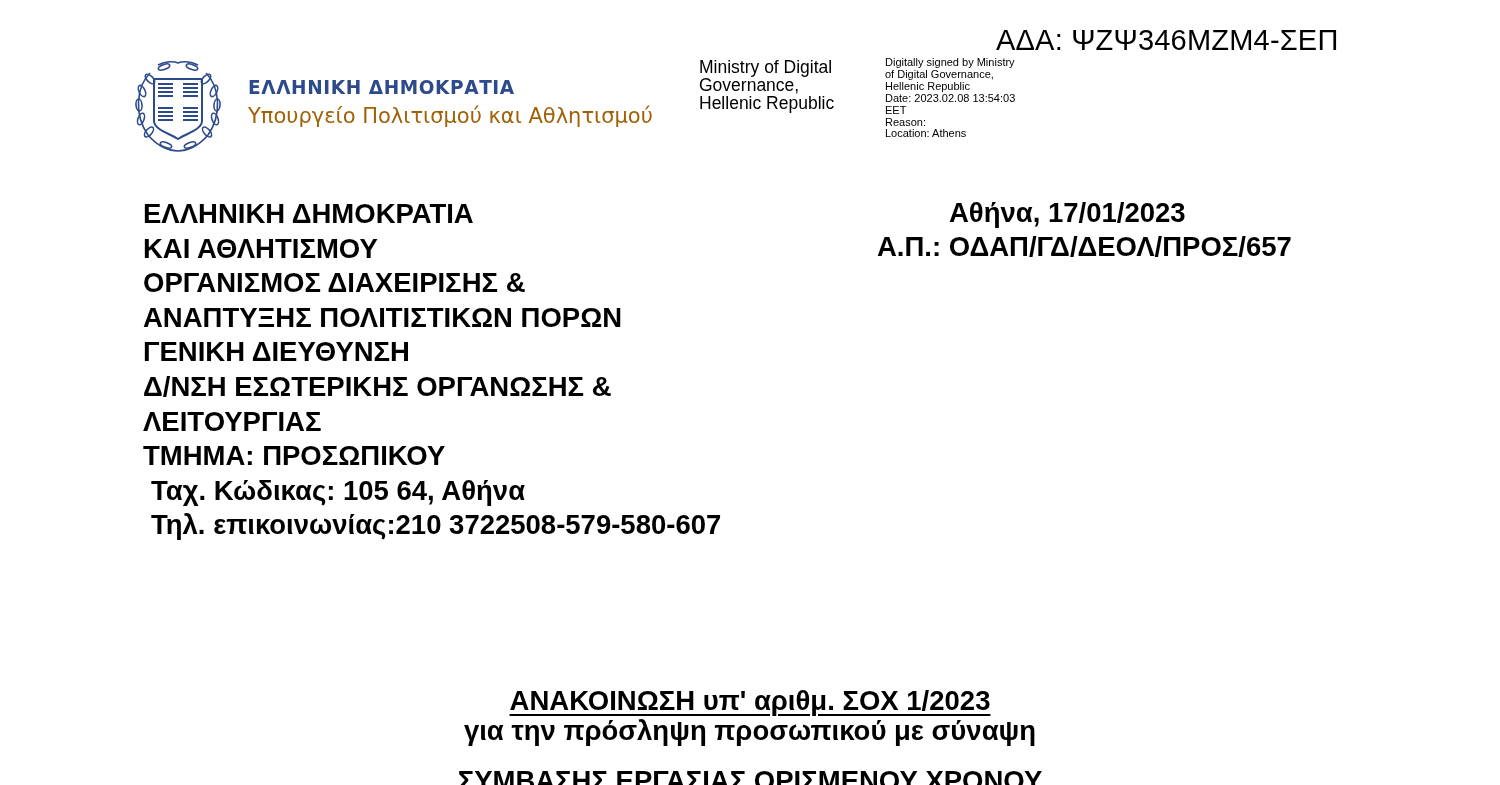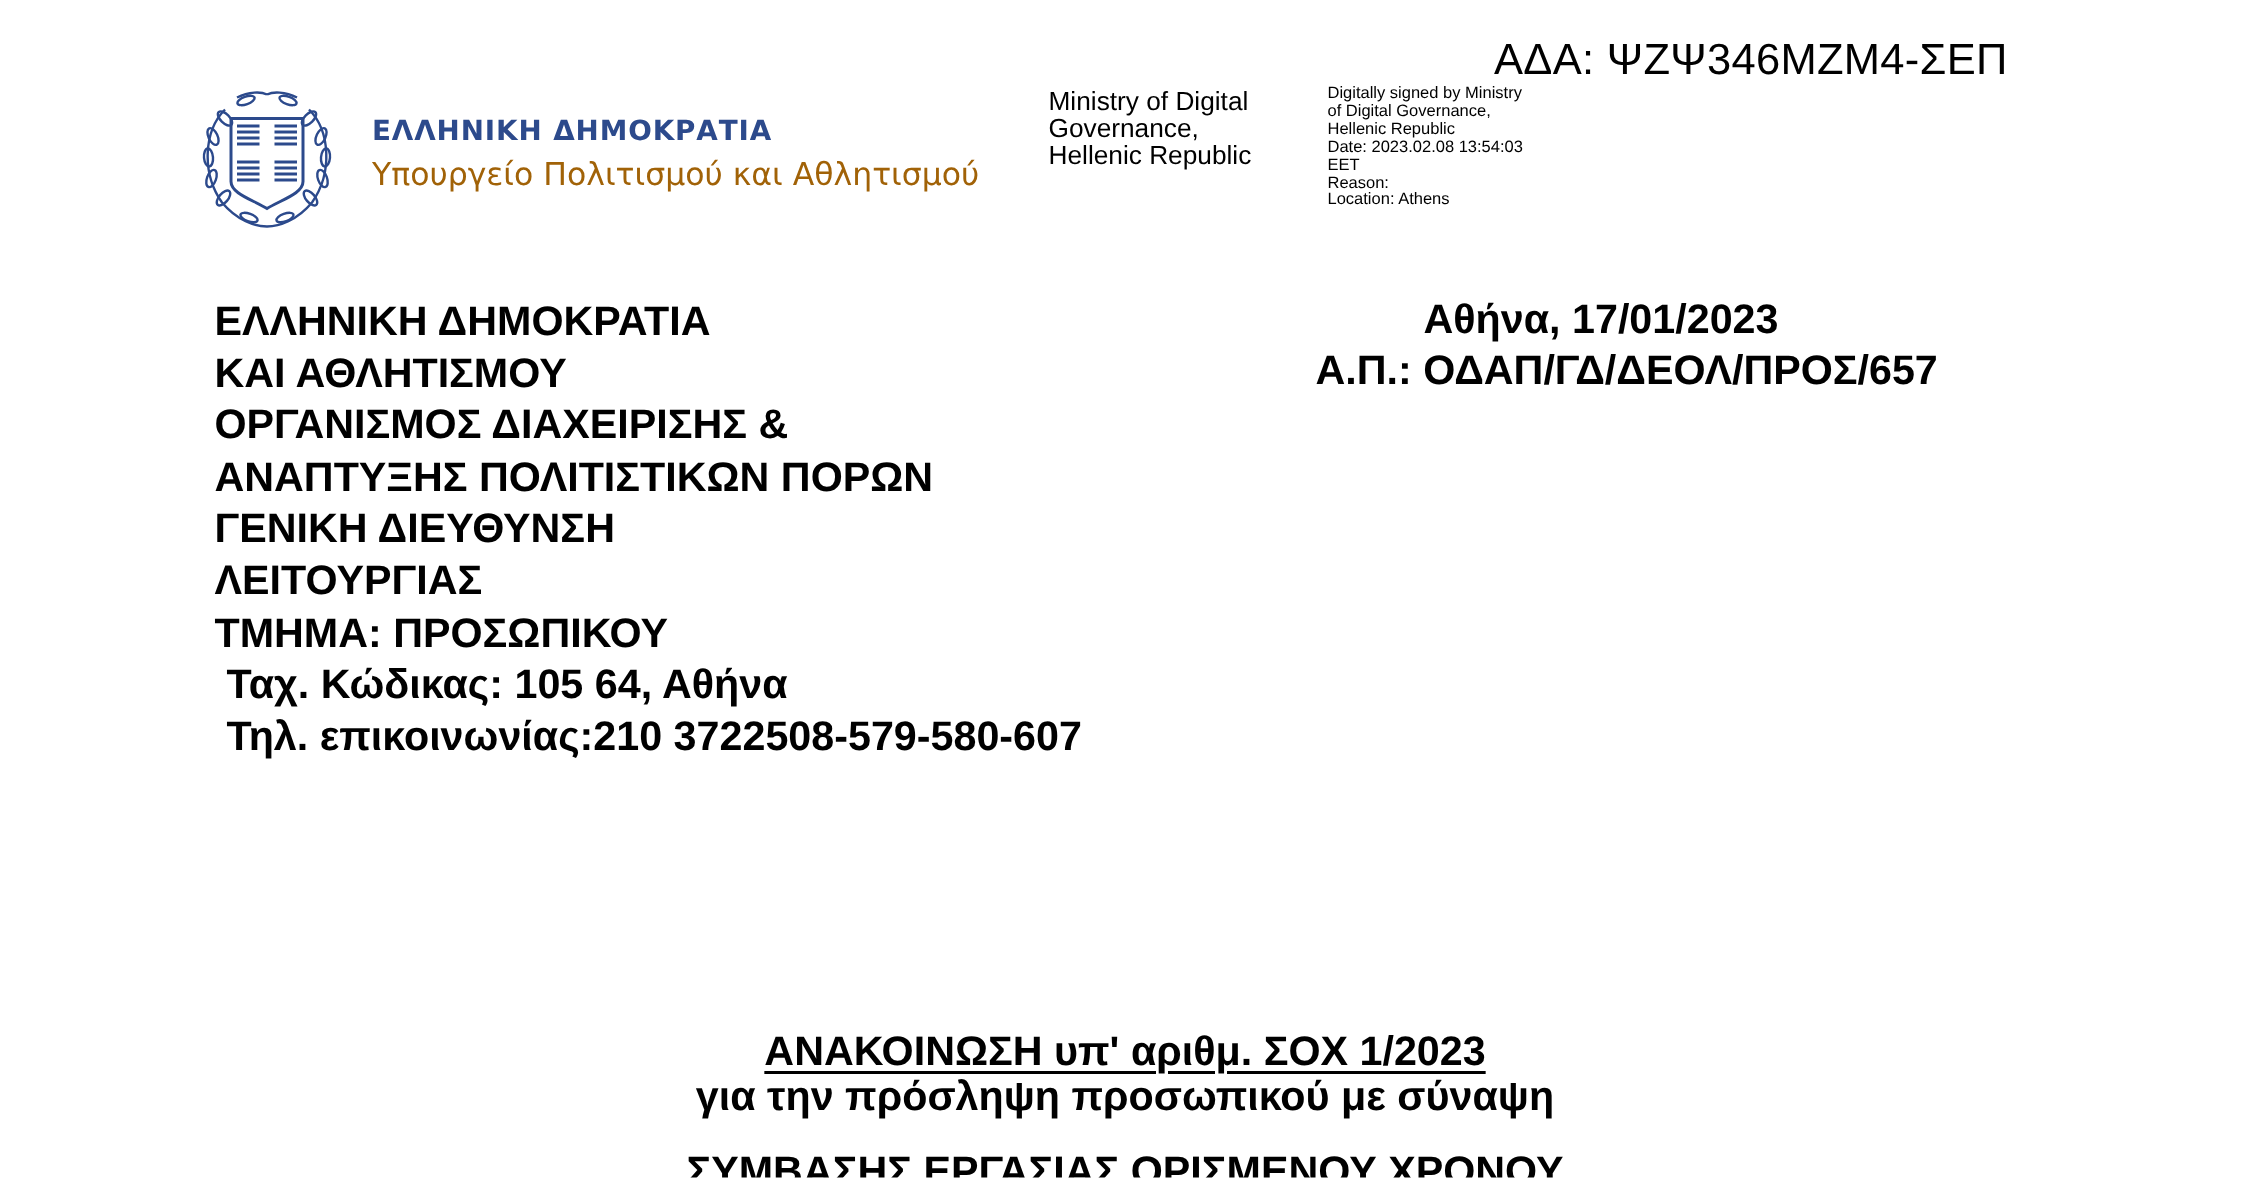--- a/index.html
+++ b/index.html
@@ -166,20 +166,21 @@
   <div>Reason:</div>
   <div>Location: Athens</div>
 </div>
 
 <div class="abs sender">
   <div>ΕΛΛΗΝΙΚΗ ΔΗΜΟΚΡΑΤΙΑ</div>
   <div>ΚΑΙ ΑΘΛΗΤΙΣΜΟΥ</div>
   <div>ΟΡΓΑΝΙΣΜΟΣ ΔΙΑΧΕΙΡΙΣΗΣ &amp;</div>
   <div>ΑΝΑΠΤΥΞΗΣ ΠΟΛΙΤΙΣΤΙΚΩΝ ΠΟΡΩΝ</div>
   <div>ΓΕΝΙΚΗ ΔΙΕΥΘΥΝΣΗ</div>
+  <div>Δ/ΝΣΗ ΕΣΩΤΕΡΙΚΗΣ ΟΡΓΑΝΩΣΗΣ &amp;</div>
   <div>ΛΕΙΤΟΥΡΓΙΑΣ</div>
   <div>ΤΜΗΜΑ:  ΠΡΟΣΩΠΙΚΟΥ</div>
   <div class="indent2">Ταχ. Κώδικας: 105 64, Αθήνα</div>
   <div class="indent2">Τηλ. επικοινωνίας:210 3722508-579-580-607</div>
 </div>
 
 <div class="abs date-line">Αθήνα, 17/01/2023</div>
 <div class="abs proto-line">Α.Π.: ΟΔΑΠ/ΓΔ/ΔΕΟΛ/ΠΡΟΣ/657</div>
 
 <div class="abs ann ann-title">

